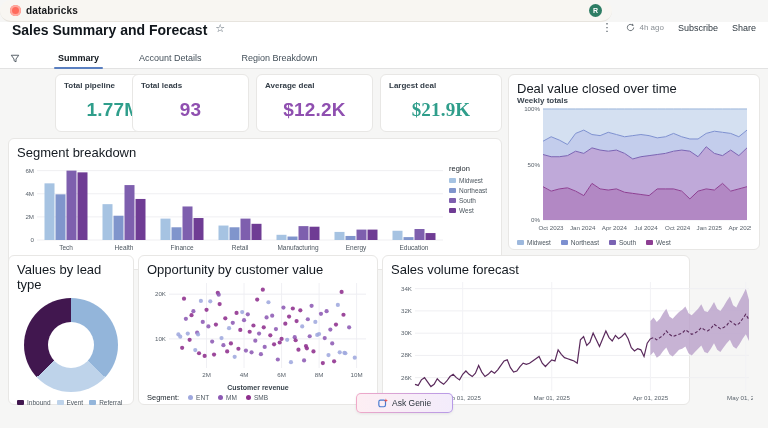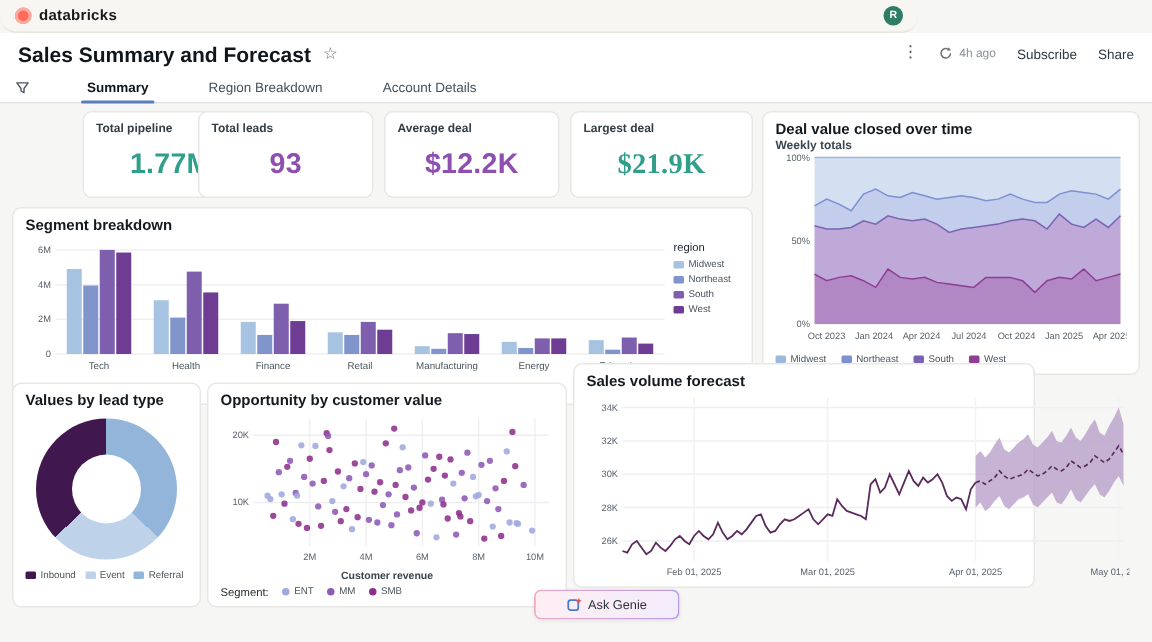--- a/index.html
+++ b/index.html
@@ -12,39 +12,39 @@
             border-bottom:1px solid #e7e4de; display:flex; align-items:center; padding:0 10px;border-radius:11px; }
   .brand { display:flex; align-items:center; gap:5px; }
   .brand-mark { width:11px; height:11px; border-radius:50%; background:#ff6a5c;
                 box-shadow:inset 0 0 0 2px #ffa99f; }
   .brand-name { font-size:10px; font-weight:700; color:#17191c; letter-spacing:.2px; }
   .avatar { margin-left:auto; width:13px; height:13px; border-radius:50%; background:#2e7d64;
             color:#fff; font-size:7px; font-weight:700; display:flex; align-items:center; justify-content:center; }
 
   
   .header { position:absolute; left:0; top:22px; width:768px; height:27px; background:#fff;
-            display:flex; align-items:center; padding:0 12px; }
+            display:flex; align-items:flex-start; padding:0 12px; }
   .page-title { font-size:14px; font-weight:700; color:#10161c; }
   .star { font-size:11px; color:#5f6b76; margin-left:8px; cursor:pointer; }
   .hdr-right { margin-left:auto; display:flex; align-items:center; gap:14px; }
   .kebab { font-size:11px; color:#4b555e; cursor:pointer; line-height:1; }
   .refresh { display:flex; align-items:center; gap:4px; color:#8a9096; font-size:8px; cursor:pointer; }
   .hdr-btn { font-size:9px; color:#2e3840; font-weight:500; cursor:pointer; }
 
   
   .tabbar { position:absolute; left:0; top:49px; width:768px; height:20px; background:#fff;
             border-bottom:1px solid #e2e2e2; display:flex; align-items:center; padding:0 10px; gap:20px; }
   .funnel { margin-right:8px; display:flex; align-items:center; }
   .tab { font-size:9px; color:#44505a; padding:3px 10px 5px 10px; cursor:pointer; position:relative; }
   .tab.active { font-weight:700; color:#10161c; }
   .tab.active::after { content:""; position:absolute; left:6px; right:6px; bottom:-1px; height:2px; background:#5a7fc0; border-radius:2px; }
 
   
   .card { position:absolute; background:#fff; border:1px solid #e8e7e5; border-radius:6px; padding:6px 8px; }
-  .card-title { font-size:10px; font-weight:700; color:#141a21; }
+  .card-title { font-size:13px; font-weight:400; color:#141a21; }
   .card-sub { font-size:8px; font-weight:700; color:#3c4650; }
 
   .kpi-label { font-size:8px; font-weight:700; color:#323c46; }
   .kpi-value { text-align:center; font-size:19px; font-weight:700; margin-top:9px; letter-spacing:.2px; }
 
   .legend-row { display:flex; align-items:center; gap:10px; margin-top:2px; }
   .legend-item { display:flex; align-items:center; gap:3px; font-size:6.5px; color:#4c565f; }
   .legend-swatch { width:7px; height:5px; border-radius:1px; }
   .legend-dot { width:5px; height:5px; border-radius:50%; }
   .legend-col { display:flex; flex-direction:column; gap:3px; }
@@ -93,22 +93,22 @@
     </div>
   </div>
 
   <div class="tabbar">
     <span class="funnel">
       <svg width="10" height="10" viewBox="0 0 12 12">
           <path d="M1.5 1.5h9L7.2 6v3.4L4.8 8V6Z" fill="none" stroke="#4b555e" stroke-width="1.1" stroke-linejoin="round"></path>
         </svg>
     </span>
     <span class="tab active">Summary</span>
+    <span class="tab">Account Details</span>
     <span class="tab">Region Breakdown</span>
-    <span class="tab">Account Details</span>
   </div>
 
   <div class="card" style="left:8px;top:74px;width:117px;height:58px;margin-left:47px;">
     <div class="kpi-label">Total pipeline</div>
     <div class="kpi-value" style="color: rgb(47, 158, 139);">1.77M</div>
   </div>
   <div class="card" style="left:132px;top:74px;width:117px;height:58px;">
     <div class="kpi-label">Total leads</div>
     <div class="kpi-value" style="color: rgb(143, 79, 176);">93</div>
   </div>
@@ -394,21 +394,21 @@
           <span class="legend-dot" style="background: rgb(141, 90, 180);"></span>
           <span>MM</span>
         </div>
         <div class="legend-item">
           <span class="legend-dot" style="background: rgb(142, 47, 141);"></span>
           <span>SMB</span>
         </div>
       </div>
   </div>
 
-  <div class="card" style="left:382px;top:242px;width:308px;height:150px;">
+  <div class="card" style="left:382px;top:255px;width:308px;height:150px;">
     <div class="card-title">Sales volume forecast</div>
     <svg id="forecastChart" width="362" height="126">
         <line x1="24" y1="100.6530612244898" x2="358" y2="100.6530612244898" stroke="#efeff2"></line>
         <text x="21" y="102.6530612244898" font-size="6.2" fill="#5a636c" text-anchor="end" font-weight="400">26K</text>
         <line x1="24" y1="78.40816326530613" x2="358" y2="78.40816326530613" stroke="#efeff2"></line>
         <text x="21" y="80.40816326530613" font-size="6.2" fill="#5a636c" text-anchor="end" font-weight="400">28K</text>
         <line x1="24" y1="56.16326530612246" x2="358" y2="56.16326530612246" stroke="#efeff2"></line>
         <text x="21" y="58.16326530612246" font-size="6.2" fill="#5a636c" text-anchor="end" font-weight="400">30K</text>
         <line x1="24" y1="33.918367346938794" x2="358" y2="33.918367346938794" stroke="#efeff2"></line>
         <text x="21" y="35.918367346938794" font-size="6.2" fill="#5a636c" text-anchor="end" font-weight="400">32K</text>

